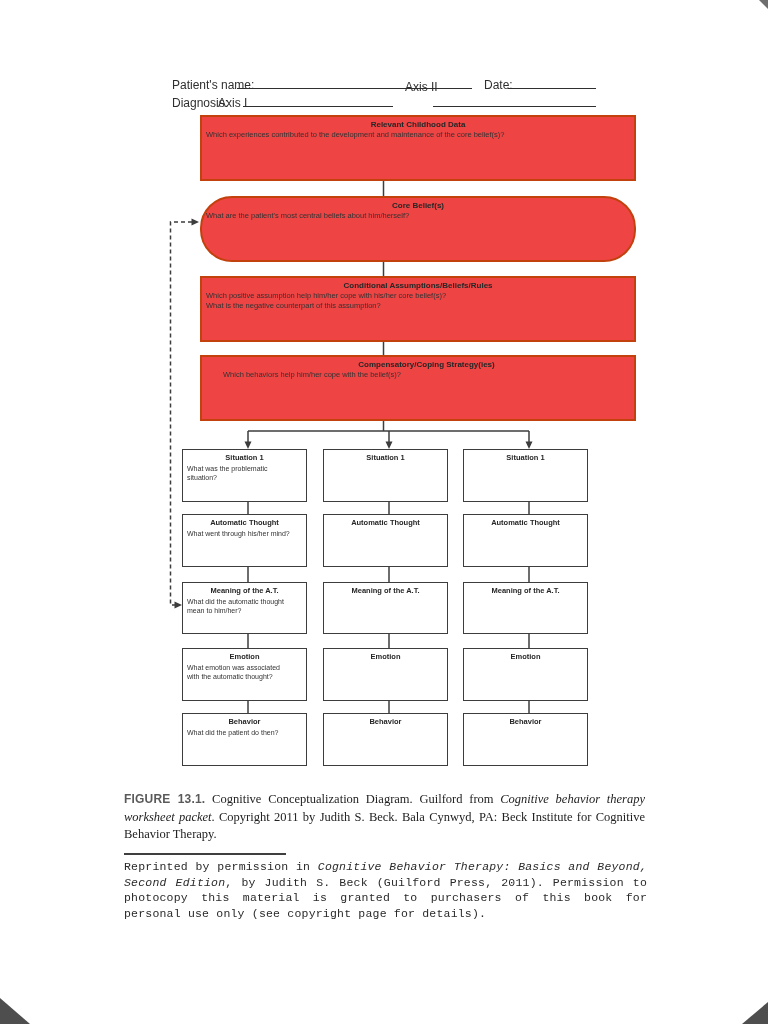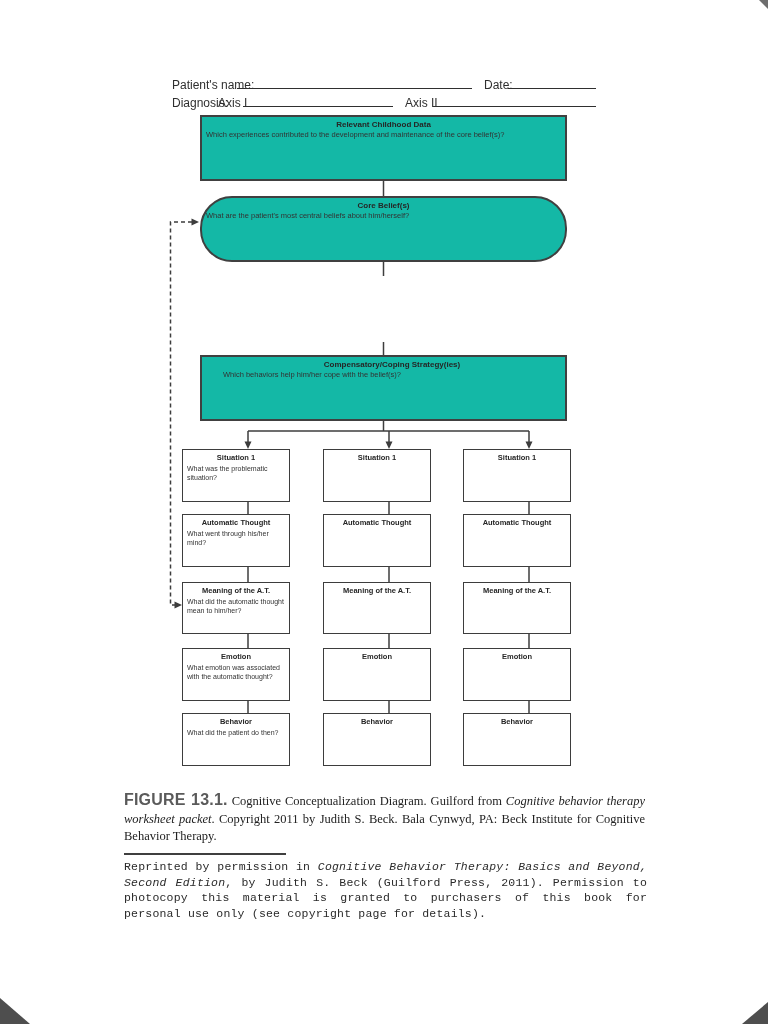--- a/index.html
+++ b/index.html
@@ -6,46 +6,46 @@
   .page{
     position:relative;width:768px;height:1024px;margin:0 auto;
     background:#ffffff;overflow:hidden;
     font-family:"Liberation Sans",sans-serif;color:#2f2f2f;
   }
   
   .hdr-label{position:absolute;font-size:12px;font-weight:normal;color:#2f2f2f;white-space:nowrap;}
   .hdr-line{position:absolute;border-bottom:1px solid #2f2f2f;height:0;}
   
   .mainbox{
-    position:absolute;left:200px;width:367px;height:66px;
-    border:2px solid #404040;background:#14b8a6;box-sizing:border-box;
+    position:absolute;left:200px;width:436px;height:66px;
+    border:2px solid #c2410c;background:#ef4444;box-sizing:border-box;
   }
   .cell{
-    position:absolute;width:108px;
+    position:absolute;width:125px;
     border:1.5px solid #3d3d3d;background:#fff;box-sizing:border-box;
   }
   .boxtitle{
     display:block;text-align:center;font-weight:bold;
     font-size:8px;line-height:10px;padding-top:3px;color:#262626;
   }
   .cell .boxtitle{font-size:7.5px;}
   .boxprompt{
     display:block;font-size:7.5px;line-height:9.5px;color:#333;
     padding:0 4px;white-space:pre-line;
   }
   .cell .boxprompt{font-size:7px;line-height:9px;padding:1px 4px 0 4px;}
   
   .connectors{position:absolute;left:0;top:0;pointer-events:none;}
   
   .caption{
     position:absolute;left:124px;top:791px;width:521px;
     font-family:"Liberation Serif",serif;font-size:12.5px;line-height:17.5px;
     color:#222;text-align:justify;margin:0;
   }
-  .figlabel{font-family:"Liberation Sans",sans-serif;font-weight:bold;color:#5a5a5a;letter-spacing:.2px;font-size:16px;}
+  .figlabel{font-family:"Liberation Sans",sans-serif;font-weight:bold;color:#5a5a5a;letter-spacing:.2px;font-size:12px;}
   .footrule{position:absolute;left:124px;top:853px;width:162px;height:2px;background:#3f3f3f;}
   .footnote{
     position:absolute;left:124px;top:859px;width:523px;
     font-family:Liberation Mono, monospace;font-size:11.5px;line-height:15.5px;
     color:#2a2a2a;text-align:justify;margin:0;letter-spacing:.2px;
   }
   
   .corner{position:absolute;width:0;height:0;}
   .corner.bl{left:0;bottom:0;border-left:30px solid #4e4e4e;border-top:26px solid transparent;}
   .corner.br{right:0;bottom:0;border-right:26px solid #4e4e4e;border-top:22px solid transparent;}
@@ -57,21 +57,21 @@
 <div class="page">
 
   <span class="hdr-label" style="left:172px;top:78px;">Patient's name:</span>
   <div class="hdr-line" style="left:237px;top:88px;width:235px;"></div>
   <span class="hdr-label" style="left:484px;top:78px;">Date:</span>
   <div class="hdr-line" style="left:508px;top:88px;width:88px;"></div>
 
   <span class="hdr-label" style="left:172px;top:96px;">Diagnosis:</span>
   <span class="hdr-label" style="left:218px;top:96px;">Axis I</span>
   <div class="hdr-line" style="left:243px;top:106px;width:150px;"></div>
-  <span class="hdr-label" style="left:405px;top:96px;">Axis II</span>
+  <span class="hdr-label" style="left:405px;top:80px;">Axis II</span>
   <div class="hdr-line" style="left:433px;top:106px;width:163px;"></div>
 
   <svg class="connectors" width="768" height="1024">
     <g stroke="#3d3d3d" stroke-width="1.5" fill="none">
 
       <line x1="383.5" y1="181" x2="383.5" y2="196"></line>
       <line x1="383.5" y1="262" x2="383.5" y2="276"></line>
       <line x1="383.5" y1="342" x2="383.5" y2="355"></line>
 
       <line x1="383.5" y1="421" x2="383.5" y2="431"></line>
@@ -106,20 +106,25 @@
     </g>
   </svg>
 
   <div class="mainbox" style="top:115px;">
     <span class="boxtitle">Relevant Childhood Data</span>
     <span class="boxprompt">Which experiences contributed to the development and maintenance of the core belief(s)?</span>
   </div>
   <div class="mainbox" style="top:196px;border-radius:32px;">
     <span class="boxtitle">Core Belief(s)</span>
     <span class="boxprompt">What are the patient's most central beliefs about him/herself?</span>
+  </div>
+  <div class="mainbox" style="top:276px;">
+    <span class="boxtitle">Conditional Assumptions/Beliefs/Rules</span>
+    <span class="boxprompt">Which positive assumption help him/her cope with his/her core belief(s)?
+What is the negative counterpart of this assumption?</span>
   </div>
   <div class="mainbox" style="top:355px;padding-left:17px;">
     <span class="boxtitle">Compensatory/Coping Strategy(ies)</span>
     <span class="boxprompt">Which behaviors help him/her cope with the belief(s)?</span>
   </div>
 
   <div class="cell" style="left:182px;top:449px;height:53px;">
     <span class="boxtitle">Situation 1</span>
     <span class="boxprompt">What was the problematic
 situation?</span>

